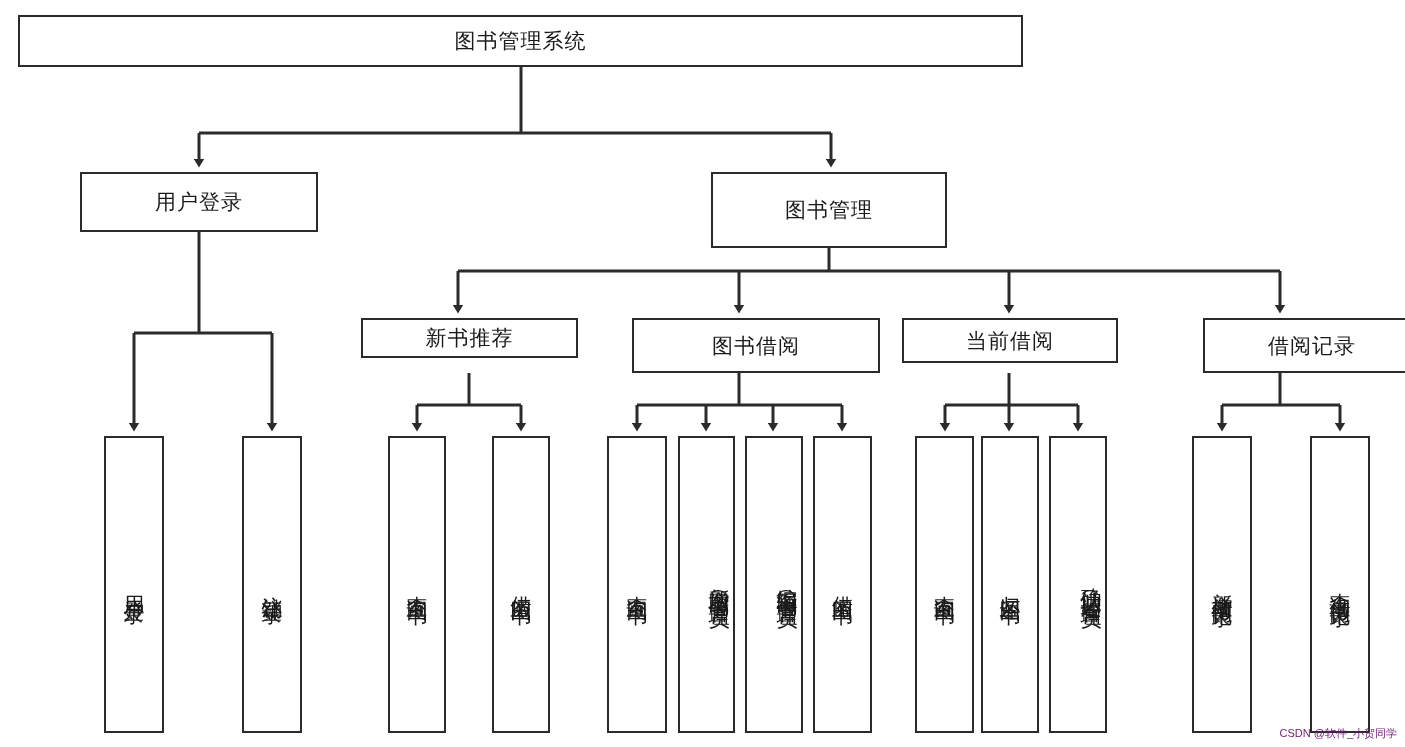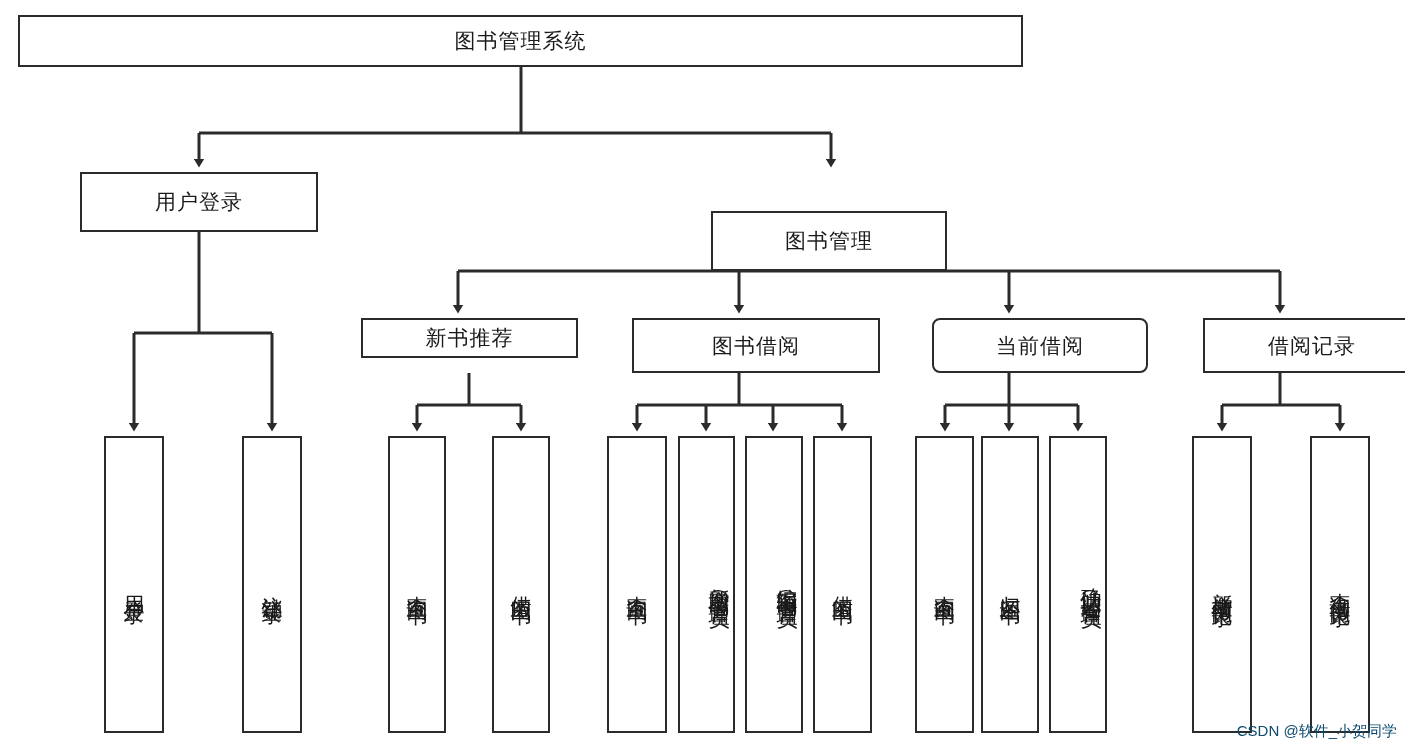--- a/index.html
+++ b/index.html
@@ -50,22 +50,22 @@
   .node.v.top {
     align-items: flex-start;
   }
   .node.v.mid {
     align-items: center;
   }
   .watermark {
     position: absolute;
     right: 8px;
     bottom: 6px;
-    font-size: 15px;
-    color: #0c4a6e;
+    font-size: 11px;
+    color: #701a75;
     z-index: 5;
     white-space: nowrap;
     margin-top: 35px;
   }
 </style>
 </head>
 <body>
 
 <div id="canvas">
 
@@ -115,25 +115,25 @@
       <path d="M1280,373 L1280,405"></path>
       <path d="M1222,405 L1340,405"></path>
       <path d="M1222,405 L1222,424" marker-end="url(#arrow)"></path>
       <path d="M1340,405 L1340,424" marker-end="url(#arrow)"></path>
     </g>
   </svg>
 
   <div class="node h" style="left:18px; top:15px; width:1005px; height:52px;">图书管理系统</div>
 
   <div class="node h" style="left:80px; top:172px; width:238px; height:60px;">用户登录</div>
-  <div class="node h" style="left:711px; top:172px; width:236px; height:60px;margin-top:39px;">图书管理</div>
+  <div class="node h" style="left:711px; top:172px; width:236px; height:76px;">图书管理</div>
 
   <div class="node h" style="left:361px; top:318px; width:217px; height:40px;">新书推荐</div>
   <div class="node h" style="left:632px; top:318px; width:248px; height:55px;">图书借阅</div>
-  <div class="node h" style="left:932px; top:318px; width:216px; height:55px;border-radius:8px;">当前借阅</div>
+  <div class="node h" style="left:902px; top:318px; width:216px; height:45px;">当前借阅</div>
   <div class="node h" style="left:1170px; top:318px; width:218px; height:55px;margin-left:33px;">借阅记录</div>
 
   <div class="node v mid" style="left:104px; top:436px; width:60px; height:297px;">用户登录</div>
   <div class="node v mid" style="left:242px; top:436px; width:60px; height:297px;">注销登录</div>
 
   <div class="node v mid" style="left:388px; top:436px; width:58px; height:297px;">查询图书</div>
   <div class="node v mid" style="left:492px; top:436px; width:58px; height:297px;">借阅图书</div>
 
   <div class="node v mid" style="left:607px; top:436px; width:60px; height:297px;">查询图书</div>
   <div class="node v top" style="left:678px; top:436px; width:57px; height:297px;">新增图书（管理员）</div>

